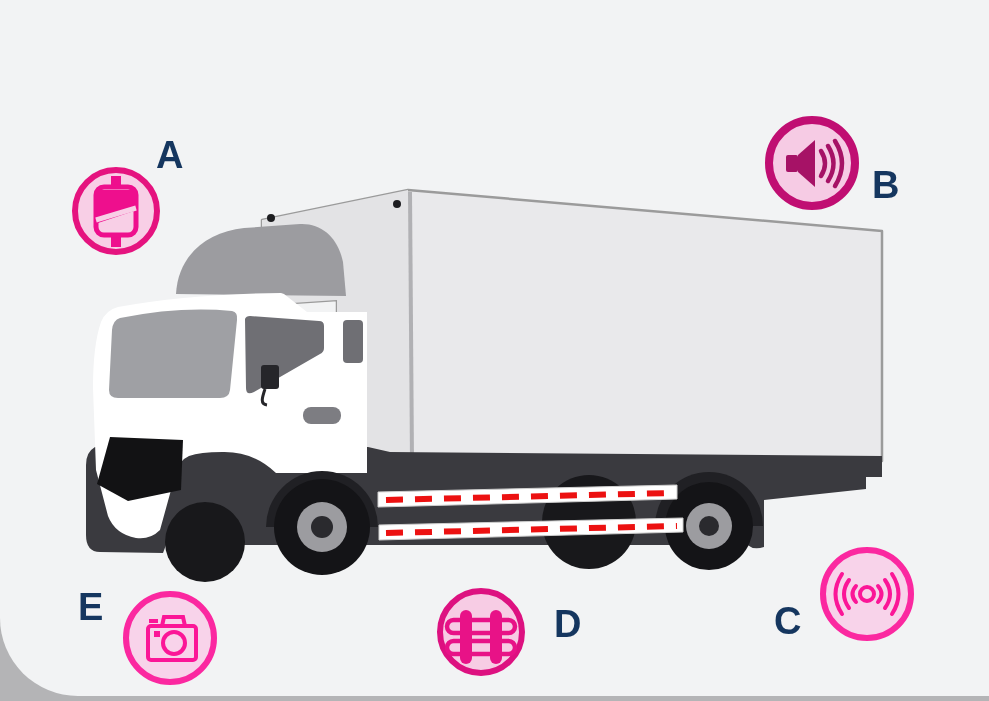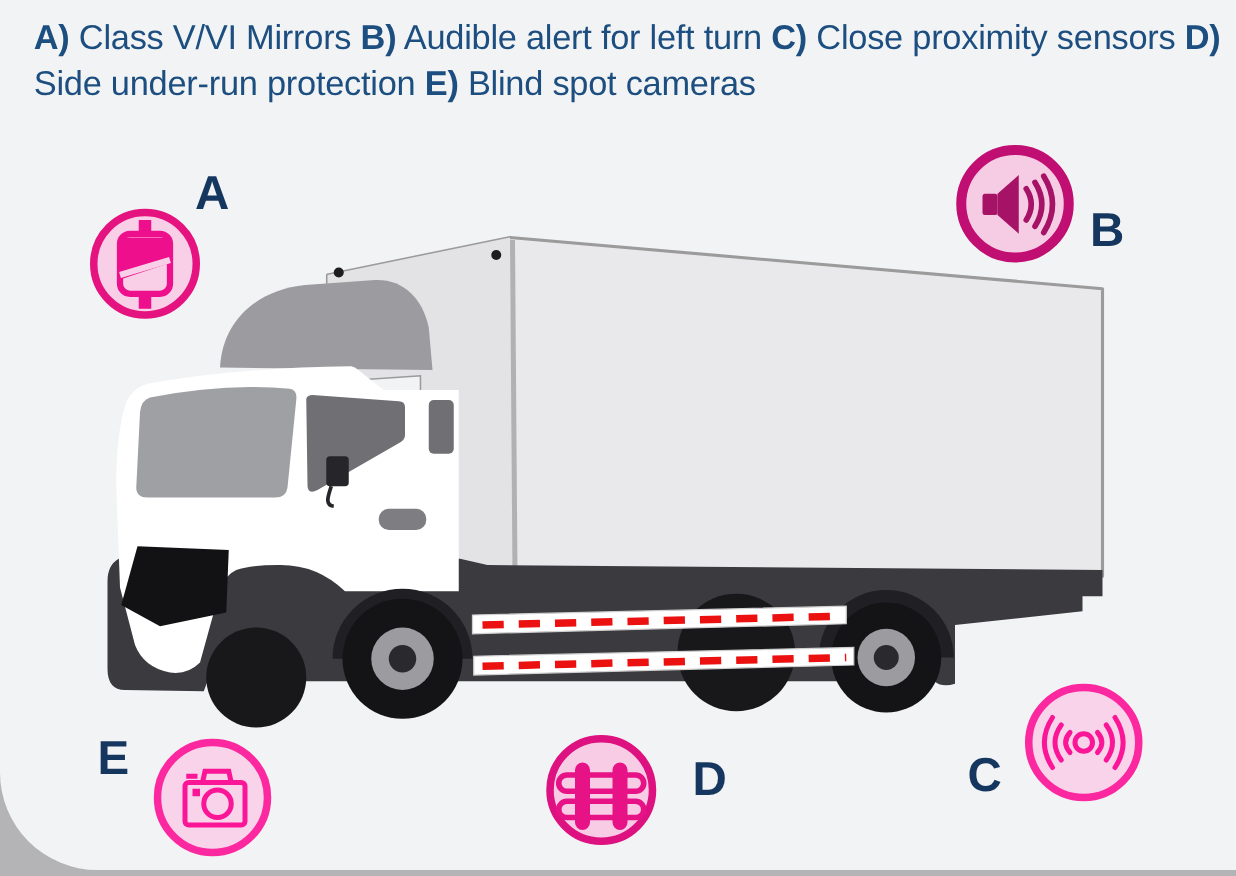--- a/index.html
+++ b/index.html
@@ -14,21 +14,20 @@
   .callout-letter{position:absolute;font-size:38px;font-weight:700;line-height:1;
                   color:var(--navy-letter,#15365f);}
   .icon-svg{position:absolute;}
 </style>
 </head>
 <body>
 
 <div class="stage">
   <div class="panel"></div>
 
-  <div class="title" id="title"><b>A)</b> Class V/VI Mirrors <b>B)</b> Audible alert for left turn <b>C)</b> Close proximity sensors <b>D)</b> Side under-run protection <b>E)</b> Blind spot cameras</div>
 
   <svg class="truck-svg" viewBox="0 0 989 701">
 
     <g>
       <path d="M262,220 L408,190 L882,231 L882,461 L411,463 L337,463 L337,300 L262,305 Z" fill="#e9e9eb" stroke="#9b9b9b" stroke-width="2.5" stroke-linejoin="round"></path>
       <path d="M262,220 L408,190 L411,463 L337,463 L337,300 L262,305 Z" fill="#e3e3e5"></path>
       <path d="M410,192 L412,461" stroke="#b1b1b4" stroke-width="4"></path>
       <circle cx="397" cy="204" r="4" fill="#1d1d20"></circle>
       <circle cx="271" cy="218" r="4" fill="#1d1d20"></circle>
     </g>

